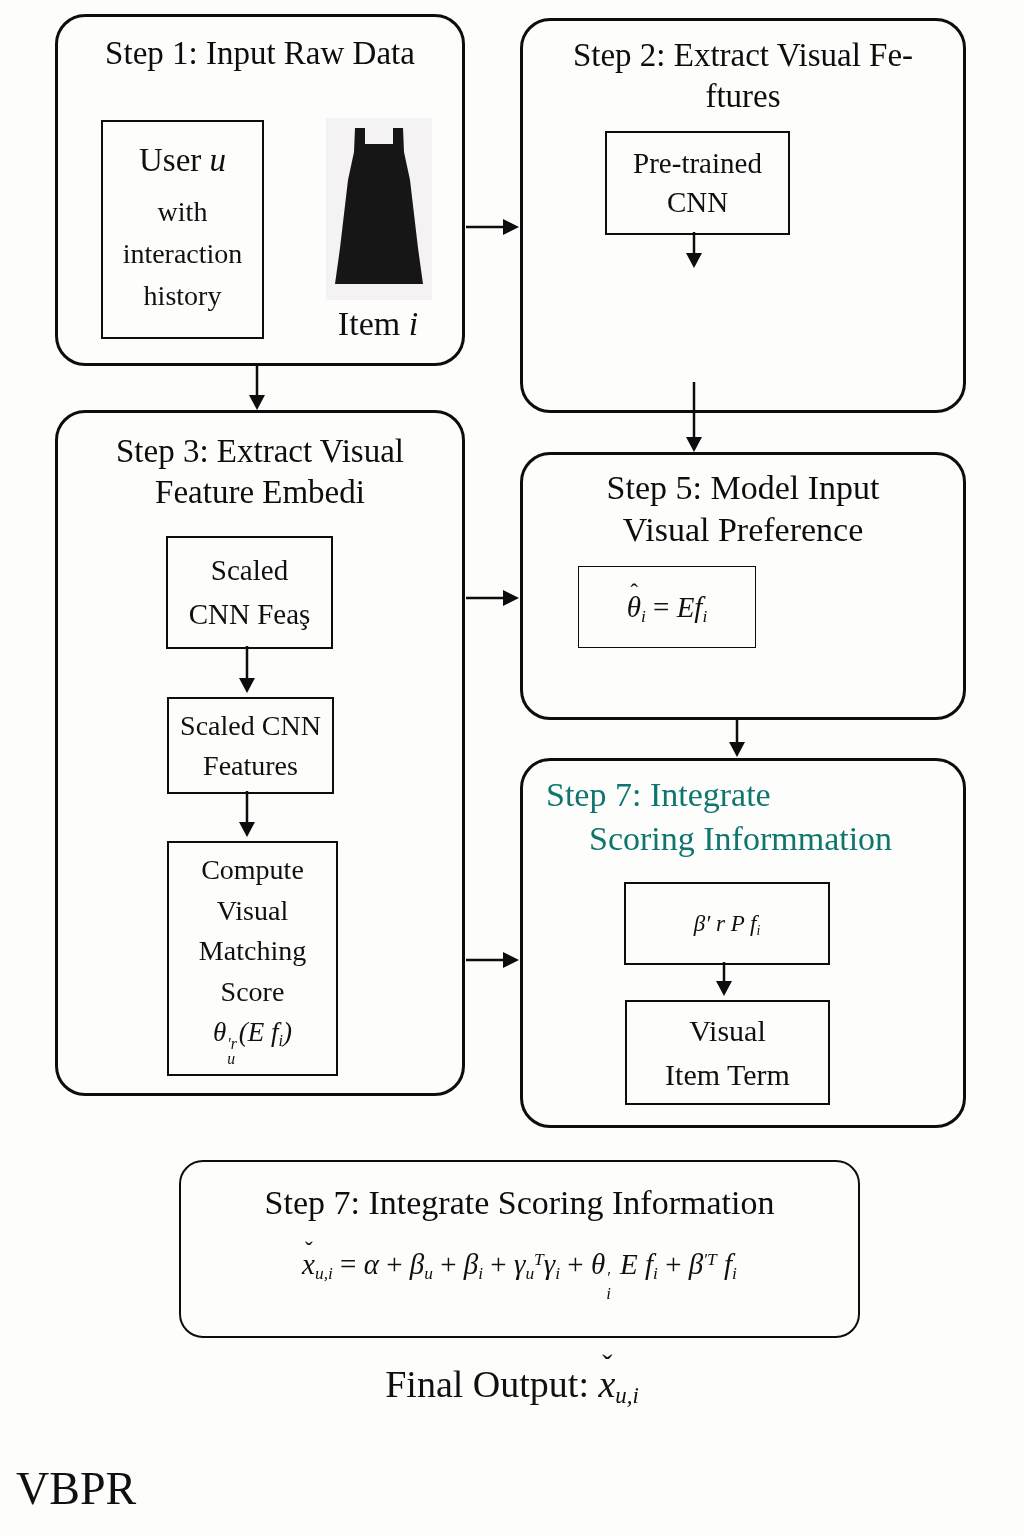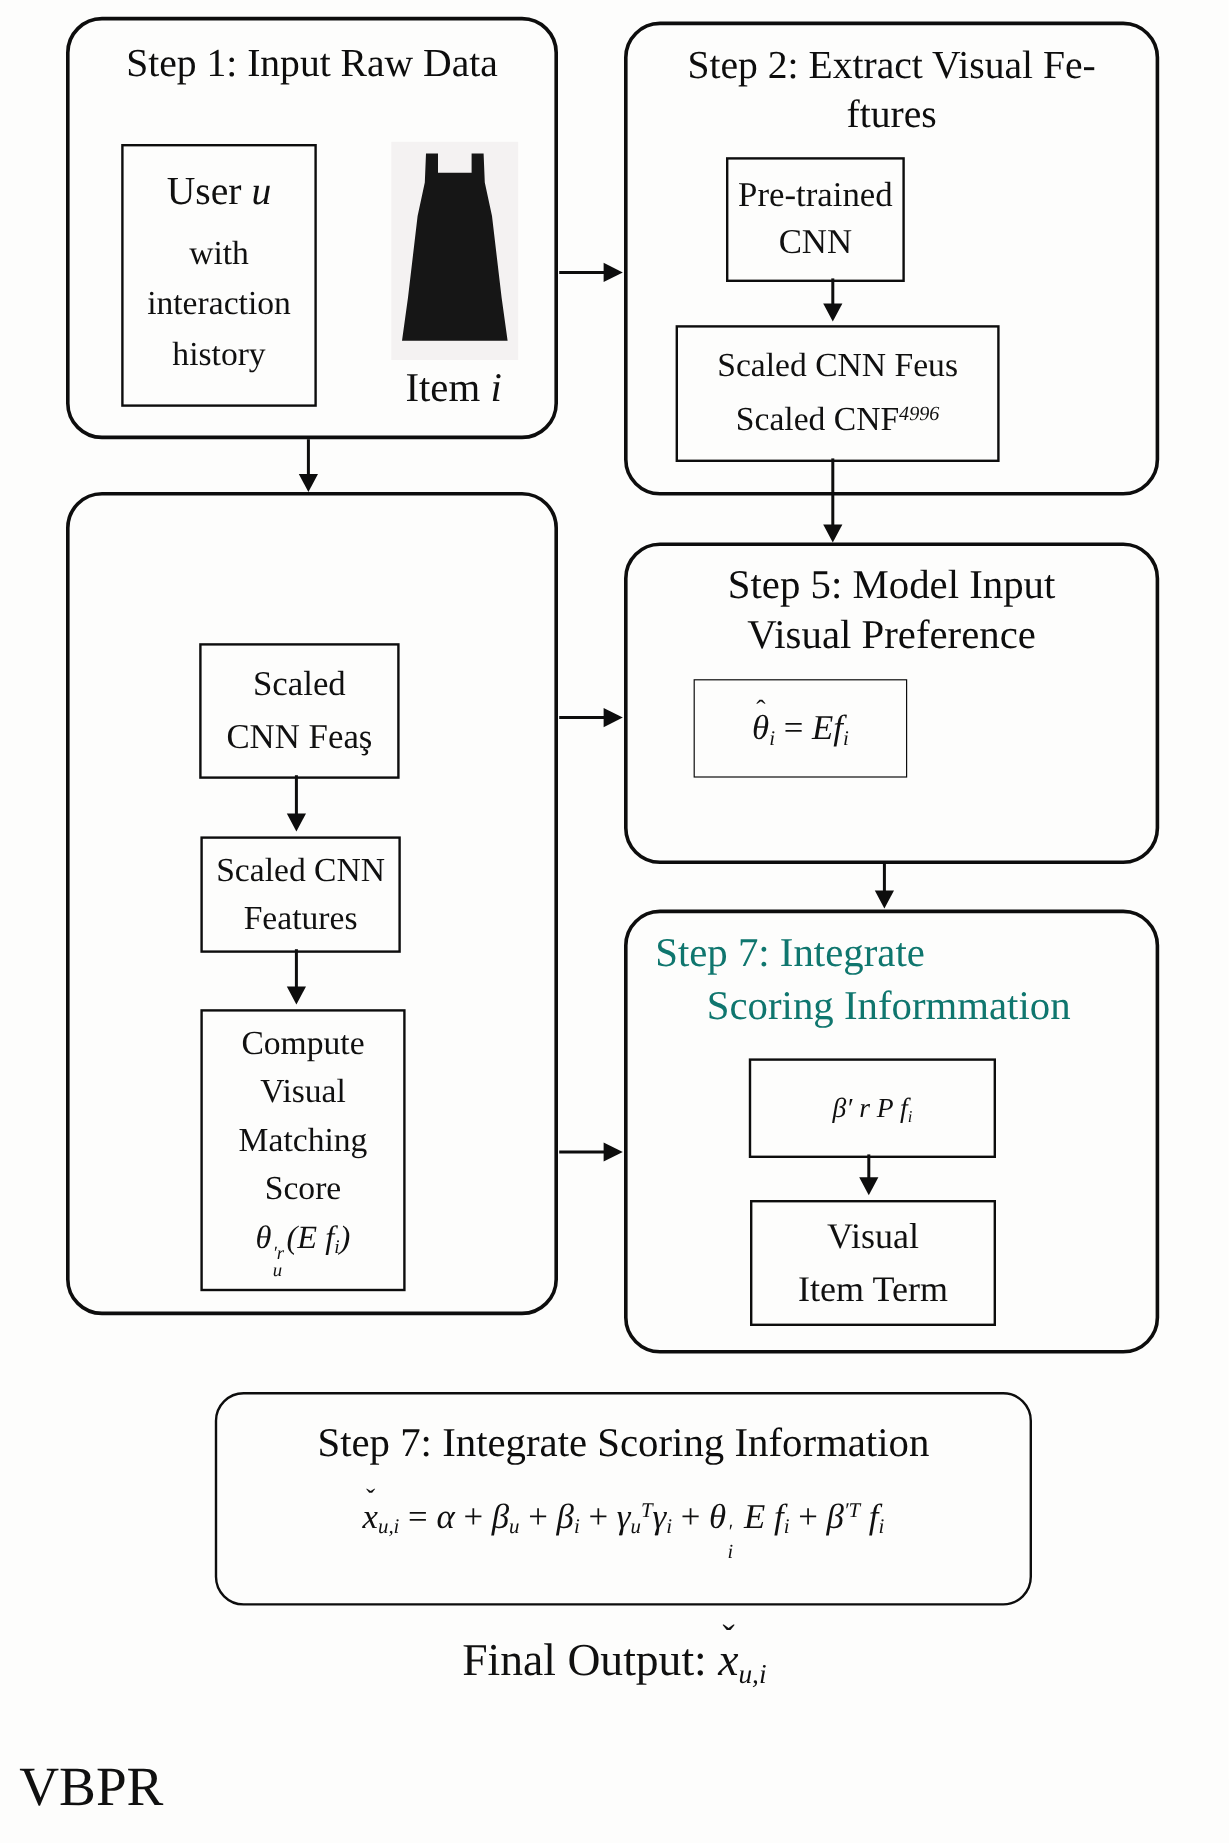--- a/index.html
+++ b/index.html
@@ -44,31 +44,31 @@
       </svg>
     </div>
     <div class="frm" style="position:absolute;left:250px;top:288px;width:140px;text-align:center;font-size:34px;"><span class="rom">Item </span><span>i</span></div>
   </div>
 
   <div class="panel" style="left:520px;top:18px;width:446px;height:395px;">
     <div class="ptitle" style="top:14px;">
       <div>Step 2: Extract Visual Fe-</div>
       <div>ftures</div>
     </div>
-    <div class="node" style="left:82px;top:110px;width:149px;height:104px;font-size:29px;line-height:1.35;">
+    <div class="node" style="left:82px;top:110px;width:185px;height:104px;font-size:29px;line-height:1.35;">
       <div>Pre-trained</div>
       <div>CNN</div>
-    </div>
-    <div class="node" style="left:40px;top:250px;width:270px;height:114px;font-size:28px;line-height:1.6;">
-      <div>Scaled CNN Feus</div>
-      <div class="frm"><span class="rom">Scaled CNF</span><sup>4996</sup></div>
     </div>
   </div>
 
   <div class="panel" style="left:55px;top:410px;width:410px;height:686px;">
+    <div class="ptitle" style="top:18px;">
+      <div>Step 3: Extract Visual</div>
+      <div>Feature Embedi</div>
+    </div>
     <div class="node" style="left:109px;top:284px;width:167px;height:97px;font-size:28px;line-height:1.4;">
       <div>Scaled CNN</div>
       <div>Features</div>
     </div>
     <div class="node" style="left:108px;top:123px;width:167px;height:113px;font-size:29px;line-height:1.5;">
       <div>Scaled</div>
       <div>CNN Feaş</div>
     </div>
     <div class="node" style="left:109px;top:428px;width:171px;height:235px;font-size:28px;line-height:1.45;">
       <div>Compute</div>

